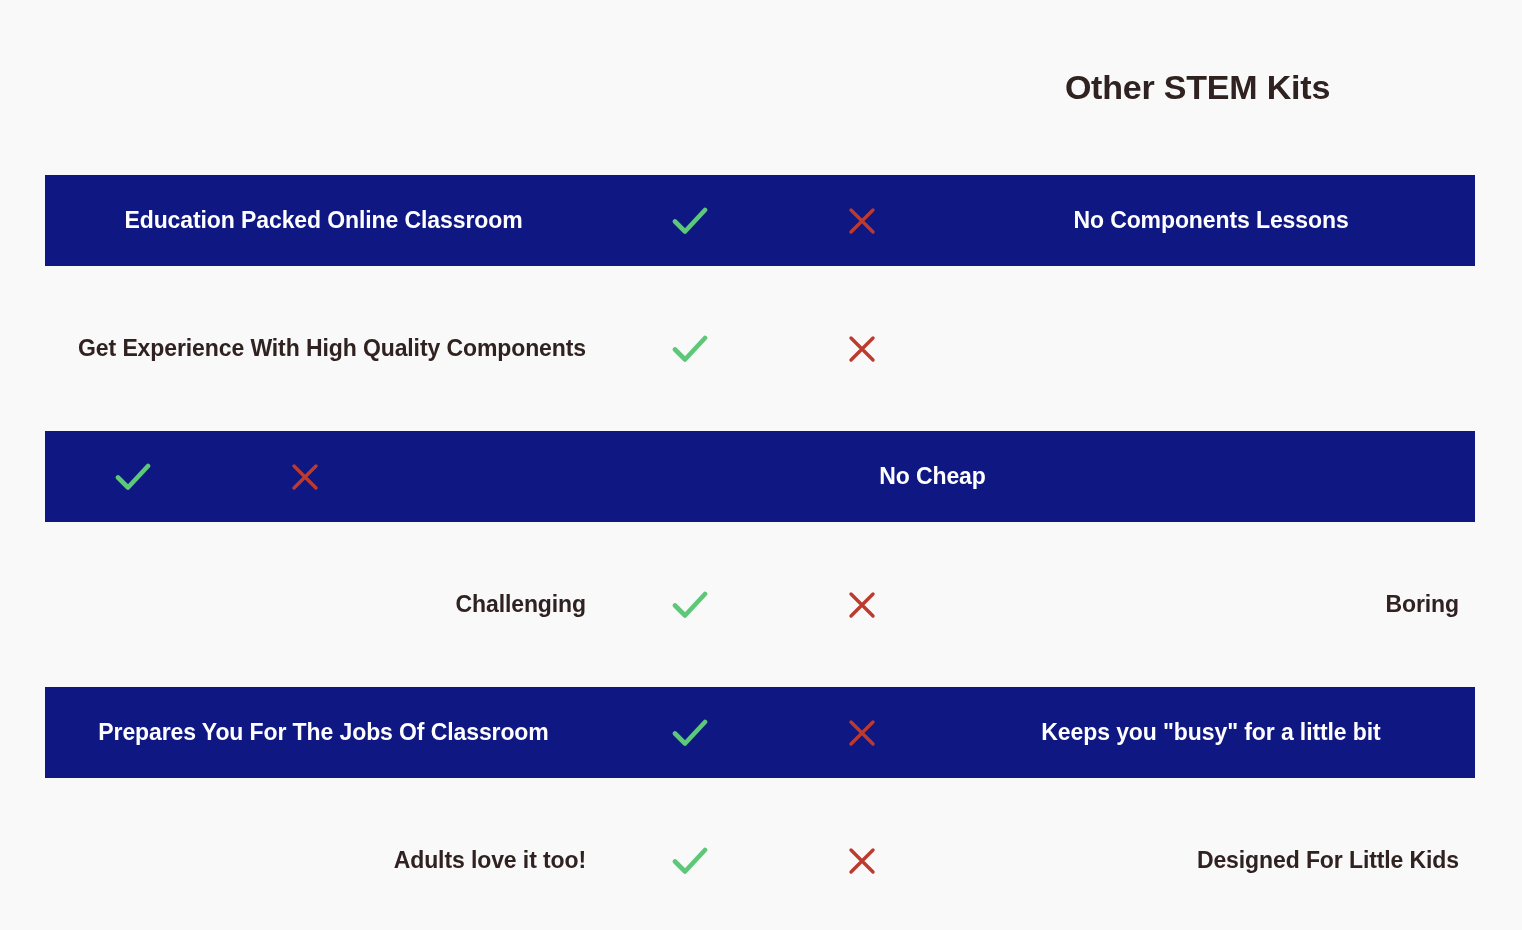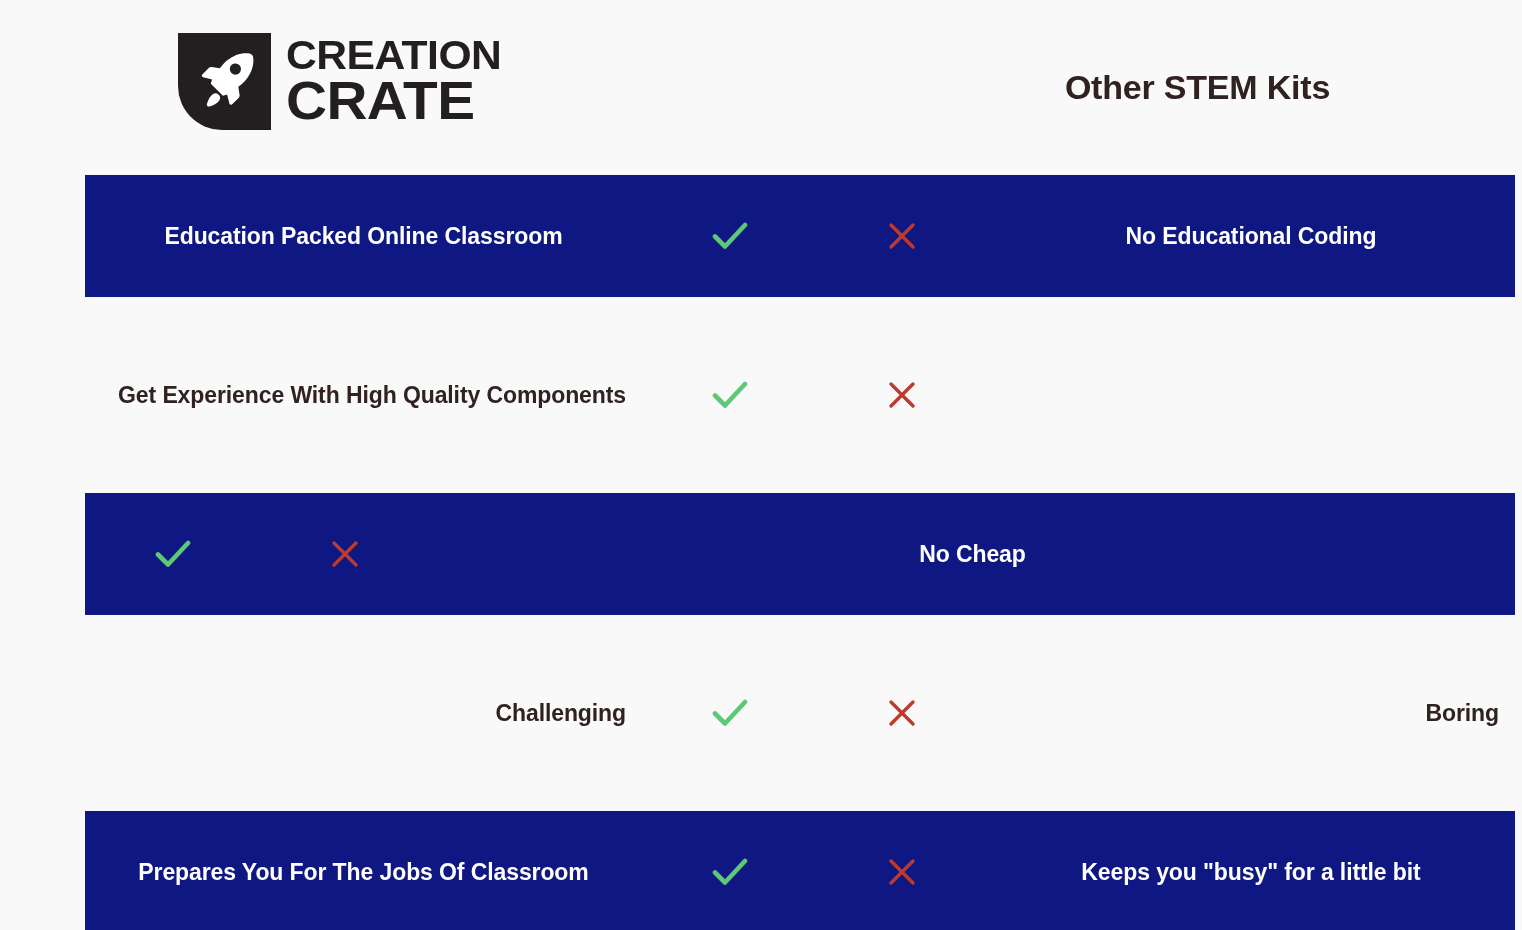--- a/index.html
+++ b/index.html
@@ -98,21 +98,21 @@
     left: 45px;
     top: 175px;
     width: 1430px;
   }
   .row {
     display: flex;
     align-items: center;
     width: 1430px;
     box-sizing: border-box;
   }
-  .row.tall   { height: 122px; margin-left: 40px; }
+  .row.tall   { height: 91px; }
   .row.blue {
     background: #0f1783;
   }
   .row.plain {
     background: transparent;
   }
 
   .cell-feature {
     width: 557px;
     flex: 0 0 557px;
@@ -159,34 +159,20 @@
 
   .spacer-row { height: 37px; }
 </style>
 </head>
 <body>
 
 <div class="page">
 
   <div class="header">
 
-    <div class="brand">
-      <div class="brand-mark">
-        <svg viewBox="0 0 72 72" aria-hidden="true">
-          <g fill="#ffffff">
-            <path d="M60.5 8.5c-6.8-1.2-15.6 1.1-22.6 7.1-2.6 2.2-5 4.9-7 7.7l-8.2-1.3c-1.1-.2-2.2.2-3 1l-6.4 6.4c-.9.9-.5 2.5.8 2.8l9 2.3c-.6 1.6-1 3-1.3 4.2l12.1 12.1c1.2-.3 2.6-.7 4.2-1.3l2.3 9c.3 1.3 1.9 1.7 2.8.8l6.4-6.4c.8-.8 1.2-1.9 1-3l-1.3-8.2c2.8-2 5.5-4.4 7.7-7 6-7 8.3-15.8 7.1-22.6-.2-1.8-1.8-3.4-3.6-3.6zm-9.9 19.2a5.6 5.6 0 1 1-7.9-7.9 5.6 5.6 0 0 1 7.9 7.9z"></path>
-            <path d="M29.3 49.4c-1.3-1.3-3.3-1.5-4.8-.6-3.2 1.9-5.2 5.7-6.6 10.1-.5 1.6 1 3.1 2.6 2.6 4.4-1.4 8.2-3.4 10.1-6.6.9-1.5.7-3.5-.6-4.8z"></path>
-          </g>
-        </svg>
-      </div>
-      <div class="brand-words">
-        <span class="brand-line brand-line-1">CREATION</span>
-        <span class="brand-line brand-line-2">CRATE</span>
-      </div>
-    </div>
 
     <div class="header-right-title">Other STEM Kits</div>
   </div>
 
   <div class="table">
 
     <div class="row blue tall">
       <div class="cell-feature">Education Packed Online Classroom</div>
       <div class="cell-icon check-col">
         <span class="icon-check">
@@ -195,21 +181,21 @@
             </svg>
         </span>
       </div>
       <div class="cell-icon x-col">
         <span class="icon-x">
           <svg width="30" height="30" viewBox="0 0 30 30">
               <path d="M4 4 L26 26 M26 4 L4 26" fill="none" stroke="#bc3b2e" stroke-width="3.4" stroke-linecap="round"></path>
             </svg>
         </span>
       </div>
-      <div class="cell-other">No Educational Coding</div>
+      <div class="cell-other">No Components Lessons</div>
     </div>
 
     <div class="spacer-row"></div>
 
     <div class="row plain tall">
       <div class="cell-feature">Get Experience With High Quality Components</div>
       <div class="cell-icon check-col">
         <span class="icon-check">
           <svg width="36" height="30" viewBox="0 0 36 30">
               <path d="M3 15.5 L13 25.5 L33 4" fill="none" stroke="#5cc878" stroke-width="4.6" stroke-linecap="round" stroke-linejoin="round"></path>

